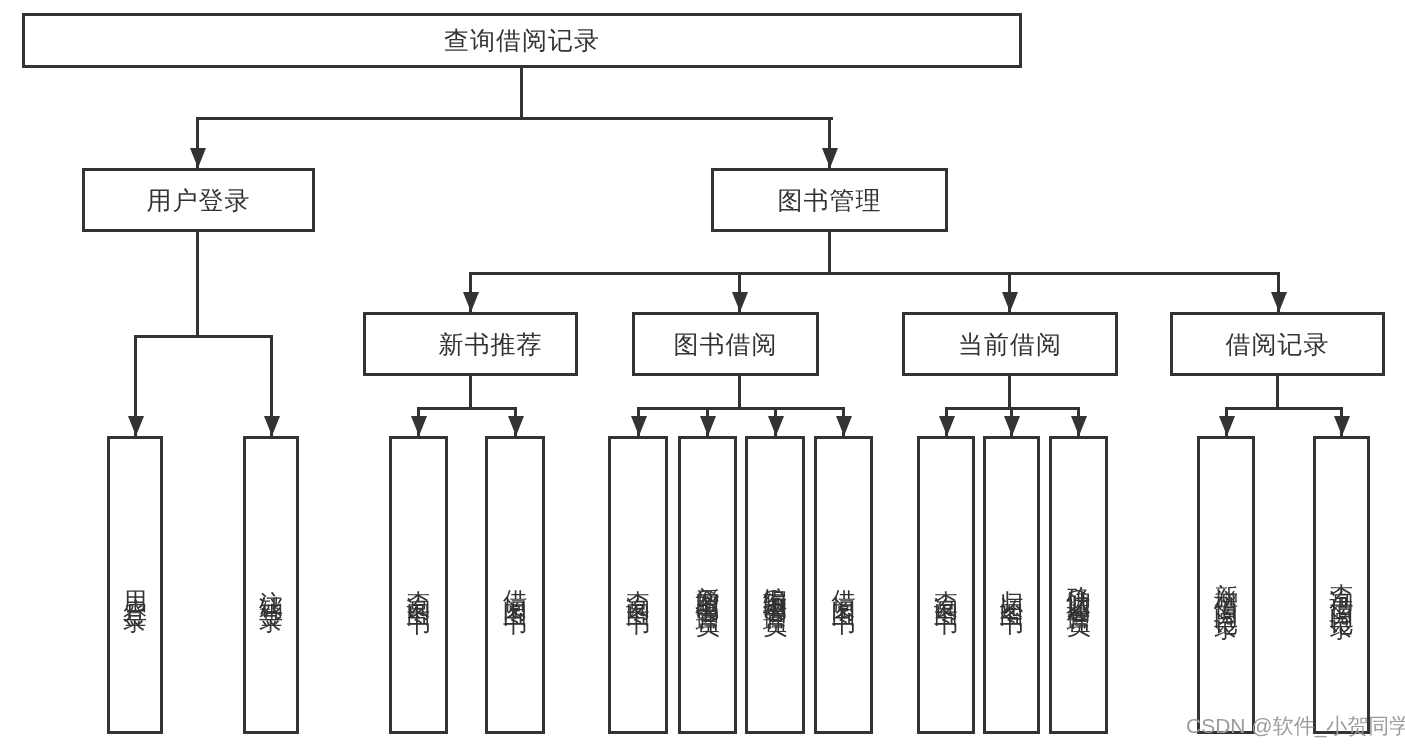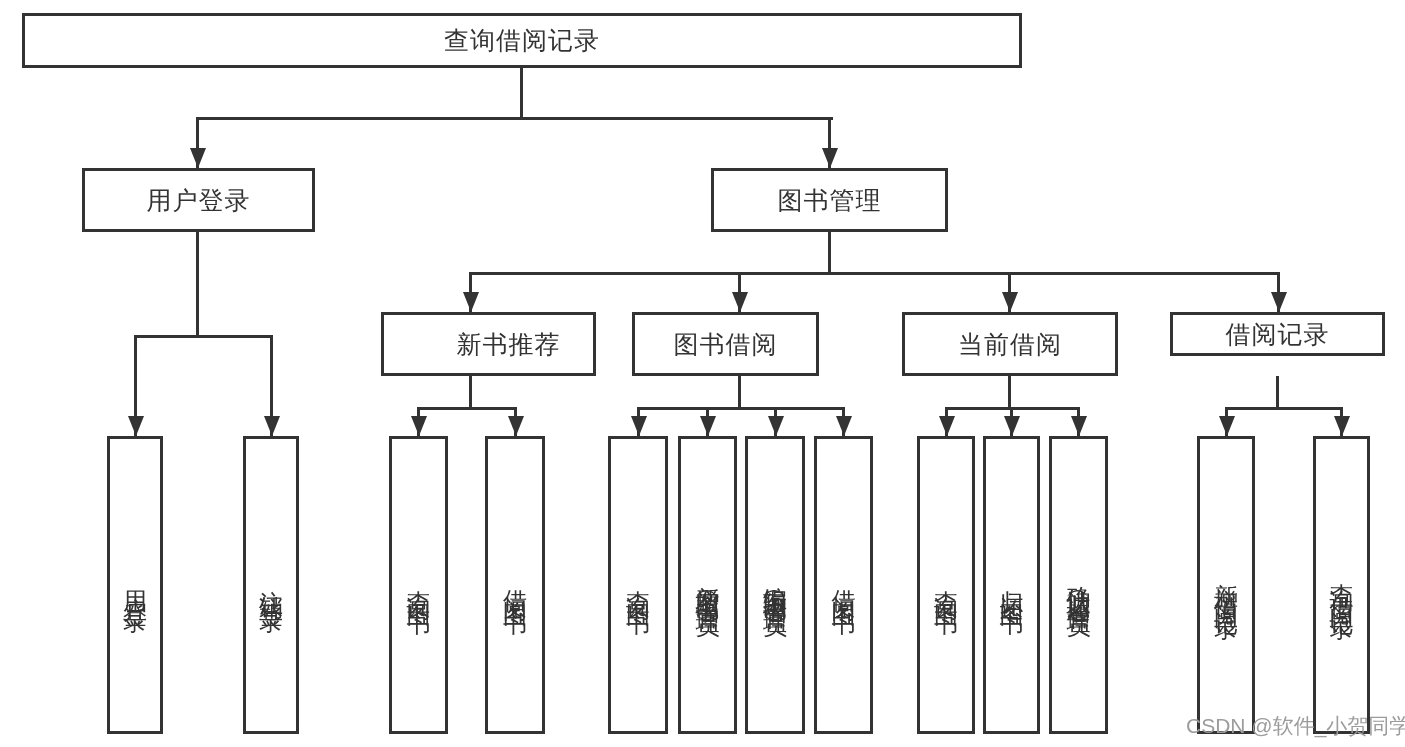--- a/index.html
+++ b/index.html
@@ -108,30 +108,30 @@
   <div class="stem" style="left:134px; top:335px; height:101px;"></div>
   <div class="stem" style="left:270px; top:335px; height:101px;"></div>
 
   <div class="line" style="left:828px; top:232px; width:3px; height:40px;"></div>
   <div class="line" style="left:469px; top:272px; width:811px; height:3px;"></div>
   <div class="stem" style="left:469px; top:272px; height:40px;"></div>
   <div class="stem" style="left:738px; top:272px; height:40px;"></div>
   <div class="stem" style="left:1008px; top:272px; height:40px;"></div>
   <div class="stem" style="left:1277px; top:272px; height:40px;"></div>
 
-  <div class="hbox" style="left:381px; top:312px; width:215px; height:64px;padding-left:40px;">
+  <div class="hbox" style="left:363px; top:312px; width:215px; height:64px;padding-left:40px;">
     <span>新书推荐</span>
   </div>
   <div class="hbox" style="left:632px; top:312px; width:187px; height:64px;">
     <span>图书借阅</span>
   </div>
   <div class="hbox" style="left:902px; top:312px; width:216px; height:64px;">
     <span>当前借阅</span>
   </div>
-  <div class="hbox" style="left:1170px; top:312px; width:215px; height:44px;">
+  <div class="hbox" style="left:1170px; top:312px; width:215px; height:64px;">
     <span>借阅记录</span>
   </div>
 
   <div class="line" style="left:469px; top:376px; width:3px; height:31px;"></div>
   <div class="line" style="left:417px; top:407px; width:100px; height:3px;"></div>
   <div class="stem" style="left:417px; top:407px; height:29px;"></div>
   <div class="stem" style="left:514px; top:407px; height:29px;"></div>
 
   <div class="line" style="left:738px; top:376px; width:3px; height:31px;"></div>
   <div class="line" style="left:637px; top:407px; width:208px; height:3px;"></div>

